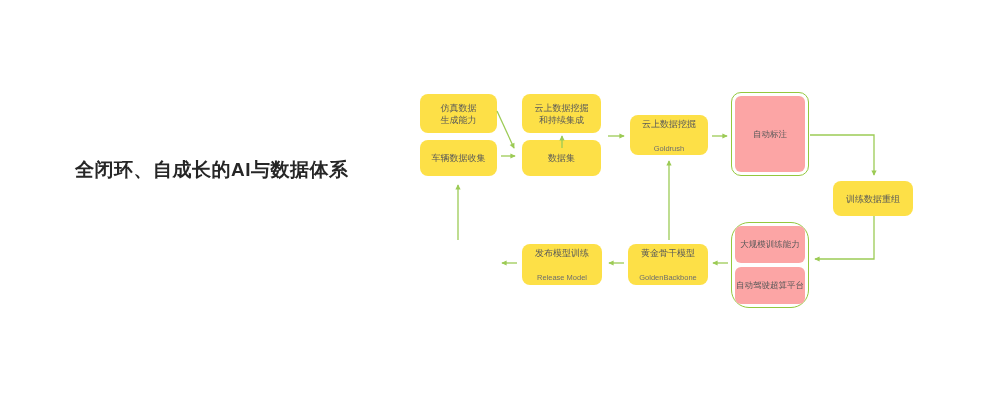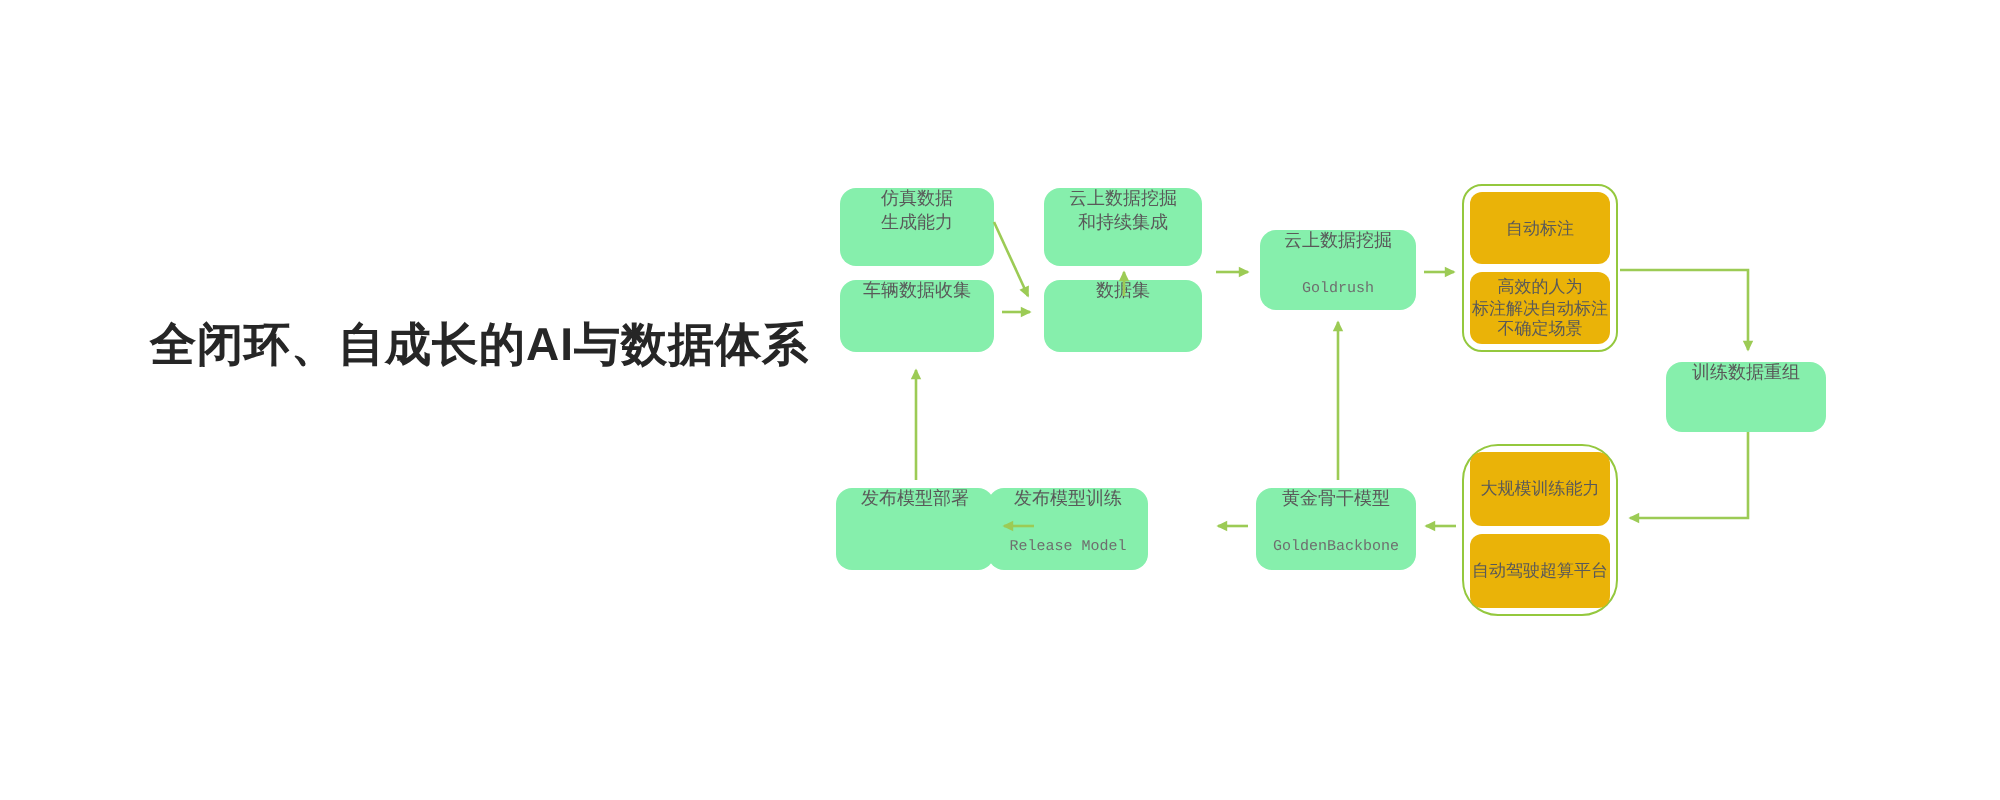--- a/index.html
+++ b/index.html
@@ -2,39 +2,39 @@
 <html><head>
 <meta charset="utf-8">
 <style>
   html,body{margin:0;padding:0;background:#ffffff;}
   #canvas{
     position:relative;width:1000px;height:400px;background:#ffffff;overflow:hidden;
     font-family:"Liberation Sans","DejaVu Sans",sans-serif;
   }
   .page-title{
     position:absolute;left:75px;top:157px;
-    font-size:23px;font-weight:600;color:#262626;letter-spacing:0.5px;
+    font-size:19px;font-weight:600;color:#262626;letter-spacing:0.5px;
     white-space:nowrap;
   }
   .node{
-    position:absolute;background:#86efac;border-radius:8px;
-    display:flex;flex-direction:column;align-items:center;
+    position:absolute;background:#fde047;border-radius:8px;
+    display:flex;flex-direction:column;align-items:center;justify-content:center;
     color:#595959;font-size:9px;line-height:12px;text-align:center;
-    white-space:pre-line;box-sizing:border-box;font-family:Liberation Mono, monospace;
+    white-space:pre-line;box-sizing:border-box;
   }
   .node .sub{
     font-size:7.5px;line-height:9px;color:#6e6e6e;margin-top:14px;white-space:nowrap;
   }
   .green-group{
     position:absolute;border:1.5px solid #94c83e;border-radius:10px;
     background:#ffffff;box-sizing:border-box;padding:3px;
     display:flex;flex-direction:column;gap:4px;
   }
   .green-group .sect{
-    flex:1;background:#eab308;border-radius:6px;
+    flex:1;background:#fca5a5;border-radius:6px;
     display:flex;align-items:center;justify-content:center;
     color:#595959;font-size:8.5px;line-height:10.5px;text-align:center;
     white-space:pre-line;
   }
   svg.arrows{position:absolute;left:0;top:0;pointer-events:none;}
 </style>
 </head>
 <body>
 
 <div id="canvas">
@@ -58,50 +58,42 @@
 
   <div class="node" style="left:630px;top:115px;width:78px;height:40px;">
     <span>云上数据挖掘</span>
     <span class="sub">Goldrush</span>
   </div>
 
   <div class="green-group" style="left:731px;top:92px;width:78px;height:84px;">
     <div class="sect">
       <span>自动标注</span>
     </div>
-    <div class="sect">
-      <span>高效的人为
-标注解决自动标注
-不确定场景</span>
-    </div>
   </div>
 
   <div class="node" style="left:833px;top:181px;width:80px;height:35px;">
     <span>训练数据重组</span>
   </div>
 
   <div class="green-group" style="left:731px;top:222px;width:78px;height:86px;border-radius:18px;">
     <div class="sect">
       <span>大规模训练能力</span>
     </div>
     <div class="sect">
       <span>自动驾驶超算平台</span>
     </div>
   </div>
 
   <div class="node" style="left:628px;top:244px;width:80px;height:41px;">
     <span>黄金骨干模型</span>
     <span class="sub">GoldenBackbone</span>
   </div>
-  <div class="node" style="left:494px;top:244px;width:80px;height:41px;">
+  <div class="node" style="left:522px;top:244px;width:80px;height:41px;">
     <span>发布模型训练</span>
     <span class="sub">Release Model</span>
-  </div>
-  <div class="node" style="left:418px;top:244px;width:79px;height:41px;">
-    <span>发布模型部署</span>
   </div>
 
   <svg class="arrows" width="1000" height="400" viewBox="0 0 1000 400">
     <defs>
       <marker id="ah" markerWidth="7" markerHeight="7" refX="5.2" refY="3.5" orient="auto" markerUnits="userSpaceOnUse">
         <path d="M0.6,0.9 L6,3.5 L0.6,6.1 Z" fill="#9ccb55"></path>
       </marker>
     </defs>
     <g stroke="#9ccb55" stroke-width="1.3" fill="none">
       <path d="M497,111 L514,148" marker-end="url(#ah)"></path>

